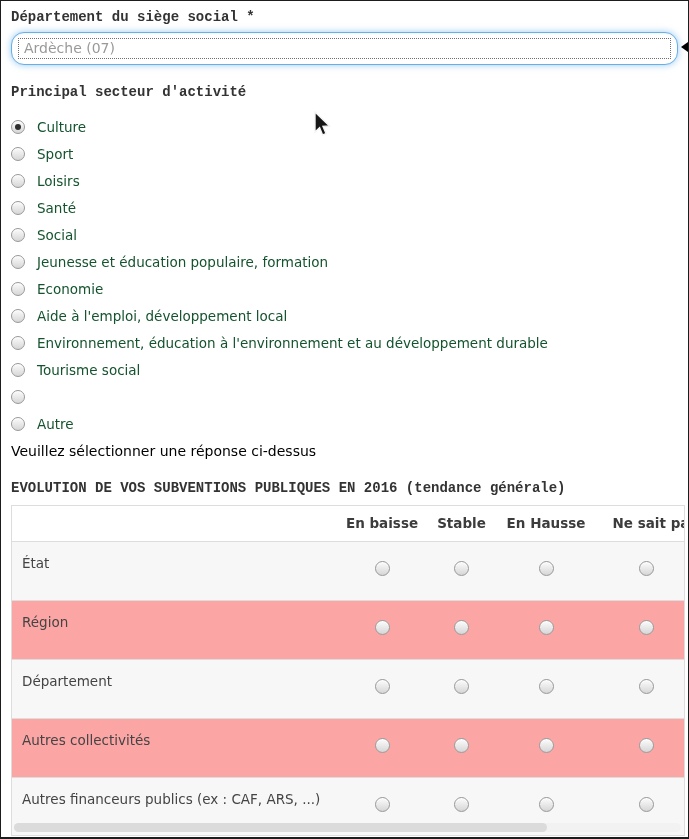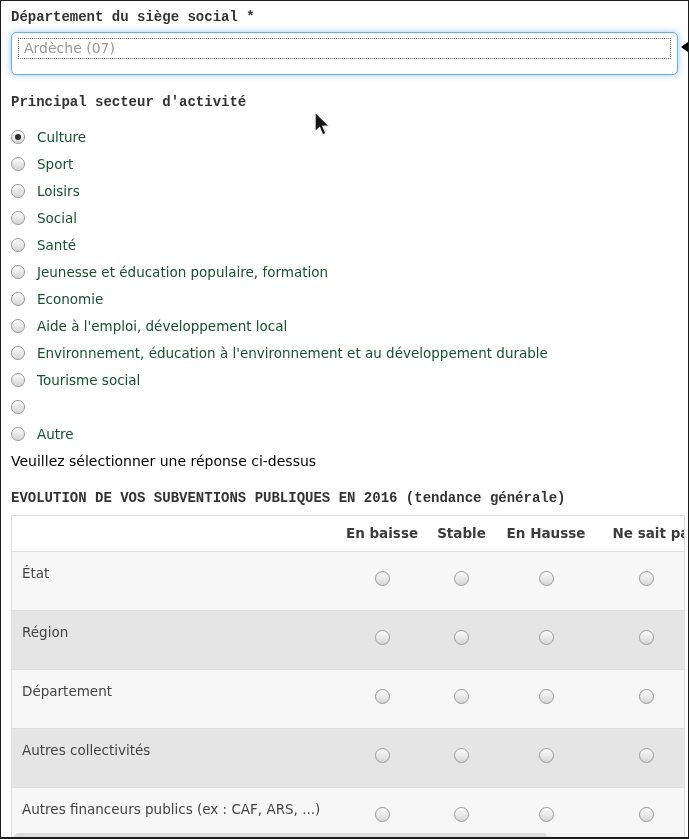--- a/index.html
+++ b/index.html
@@ -16,24 +16,24 @@
   }
   .content { padding:8px 10px 0 10px; }
 
   .q-title {
     font-size:14px; font-weight:bold; color:#333;
     line-height:16px;
     font-family:Liberation Mono, monospace;
   }
   .combobox {
     margin-top:7px;
-    width:667px; height:43px;
+    width:667px; height:33px;
     background:#fff;
     border:1px solid #66afe9;
-    border-radius:5px;
+    border-radius:13px;
     box-shadow:0 0 7px rgba(102,175,233,.65), inset 0 1px 2px rgba(0,0,0,.05);
     padding:5px 6px;
     cursor:text;
   }
   .combobox-inner {
     border:1px dotted #707070;
     height:21px; line-height:19px;
     padding:0 5px;
     font-size:14px; color:#999;
     white-space:nowrap; overflow:hidden;
@@ -83,21 +83,21 @@
   }
 
   .array-title { margin-top:21px; }
 
   .array-wrap {
     margin-top:9px;
     position:relative;
     width:674px; height:331px;
     border:1px solid #ddd;
     overflow:hidden;
-    background:#e5e5e5;
+    background:#fca5a5;
   }
   table.array {
     table-layout:fixed;
     width:689px;
     border-collapse:collapse;
   }
   table.array thead tr { height:35px; background:#fff; }
   table.array tbody tr { height:59px; border-top:1px solid #ddd; }
   table.array tbody tr:nth-child(odd) { background:#f7f7f7; }
   th.col-head {
@@ -149,25 +149,25 @@
       <div class="radio-row">
         <span class="radio"></span>
         <span class="opt-label">Sport</span>
       </div>
       <div class="radio-row">
         <span class="radio"></span>
         <span class="opt-label">Loisirs</span>
       </div>
       <div class="radio-row">
         <span class="radio"></span>
+        <span class="opt-label">Santé</span>
+      </div>
+      <div class="radio-row">
+        <span class="radio"></span>
         <span class="opt-label">Social</span>
-      </div>
-      <div class="radio-row">
-        <span class="radio"></span>
-        <span class="opt-label">Santé</span>
       </div>
       <div class="radio-row">
         <span class="radio"></span>
         <span class="opt-label">Jeunesse et éducation populaire, formation</span>
       </div>
       <div class="radio-row">
         <span class="radio"></span>
         <span class="opt-label">Economie</span>
       </div>
       <div class="radio-row">

